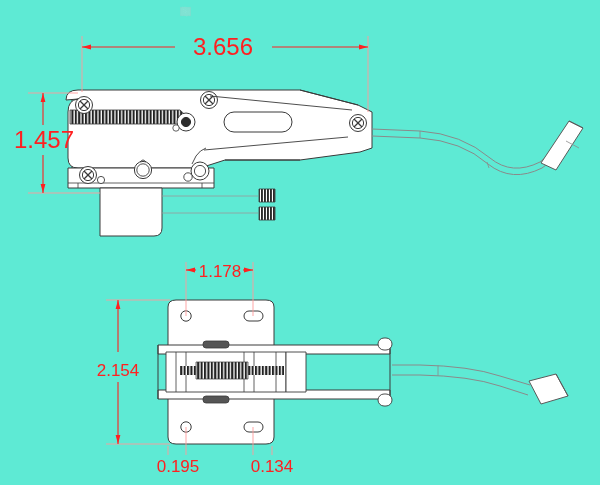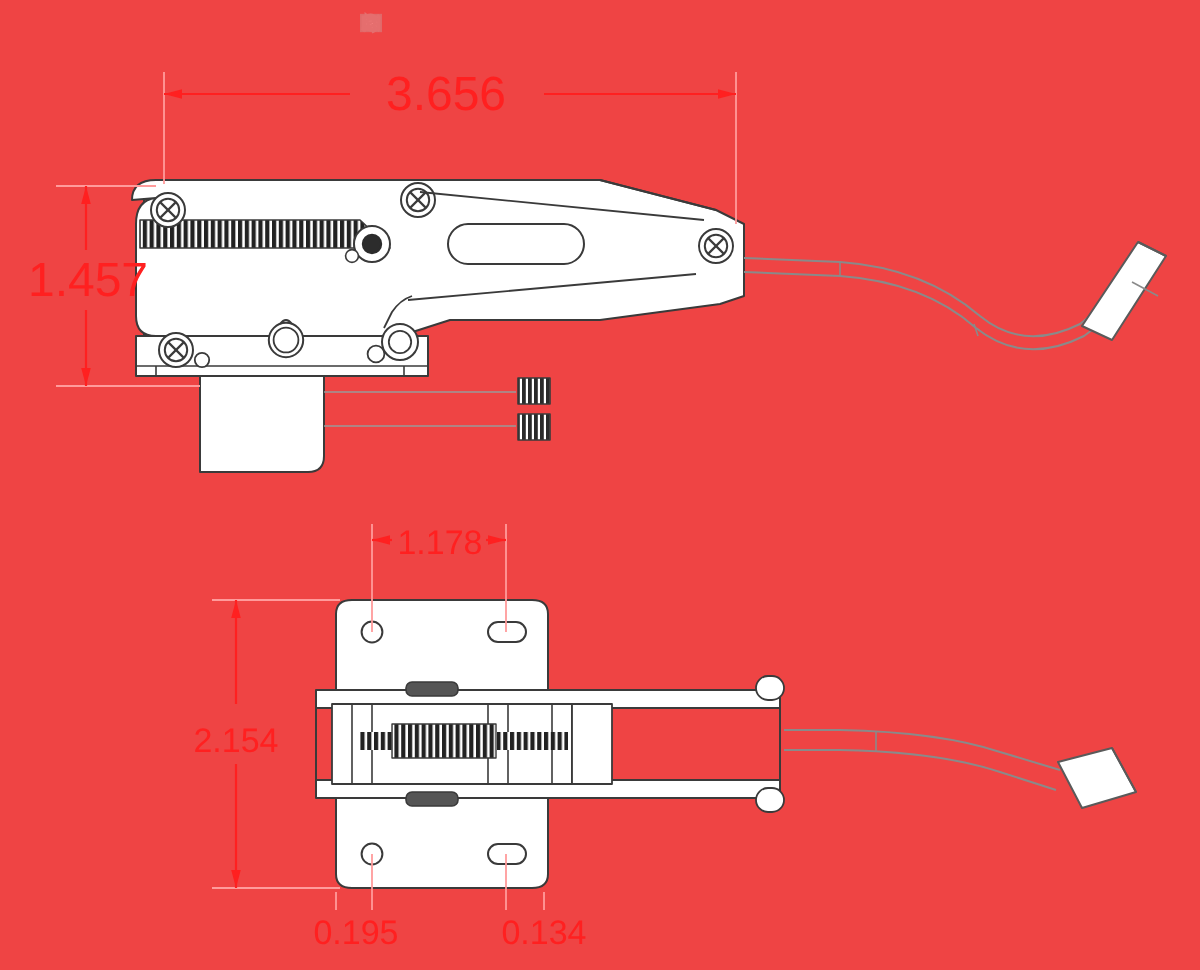--- a/index.html
+++ b/index.html
@@ -1,19 +1,19 @@
 <!DOCTYPE html>
 <html><head>
 <meta charset="utf-8">
 <title>Technical Drawing</title>
 <style>
   html,body{margin:0;padding:0;background:#ffffff;}
   body{width:600px;height:485px;overflow:hidden;
        font-family:"Liberation Sans", sans-serif;}
-  #stage{position:relative;width:600px;height:485px;background:#ef4444;}
+  #stage{position:relative;width:600px;height:485px;background:#5eead4;}
   #stage svg{position:absolute;left:0;top:0;}
   .dimtext{fill:#ff2020;font-family:"Liberation Sans",sans-serif;}
   .toolbar{position:absolute;left:180px;top:6px;width:155px;height:16px;
            display:flex;align-items:center;gap:8px;opacity:.30;}
   .tbicon{width:11px;height:11px;display:block;}
 </style>
 </head>
 <body>
 
 <div id="stage">

